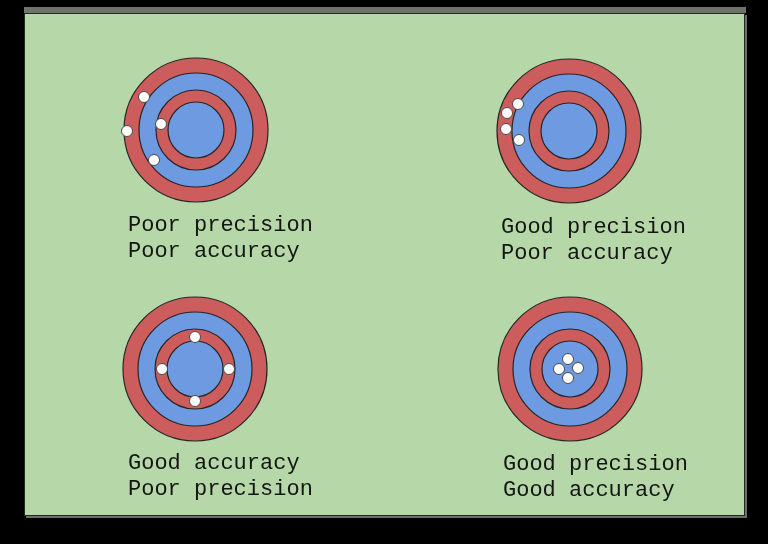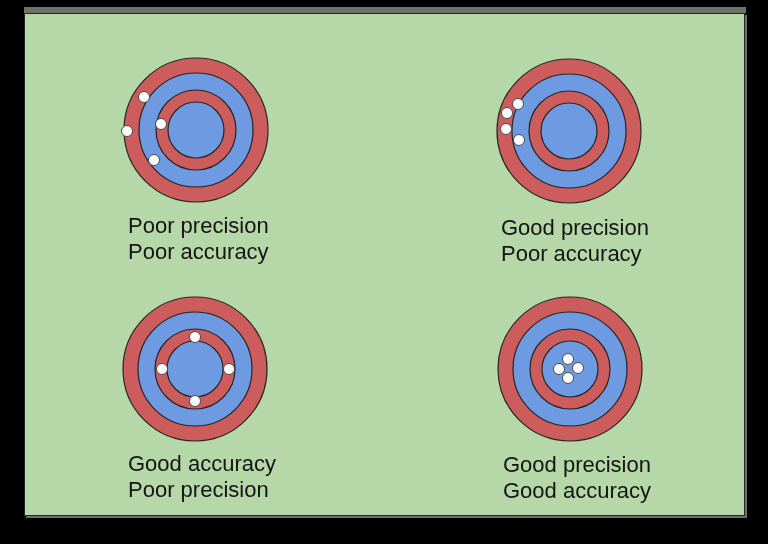--- a/index.html
+++ b/index.html
@@ -41,20 +41,21 @@
     position: absolute;
     width: 150px;
     height: 150px;
   }
   .target-label {
     position: absolute;
     font-size: 22px;
     line-height: 26px;
     white-space: nowrap;
     color: #121512;
+    font-family: Liberation Mono, monospace;
   }
 </style>
 </head>
 <body>
 
 <div class="stage" style="background: rgb(0, 0, 0);">
   <div class="topbar" style="background: rgb(111, 116, 107);"></div>
   <div class="panel" style="background: rgb(182, 215, 168); border-color: rgb(35, 40, 35);"></div>
 
   <svg class="target" viewBox="0 0 150 150" style="left: 121px; top: 55px;">

